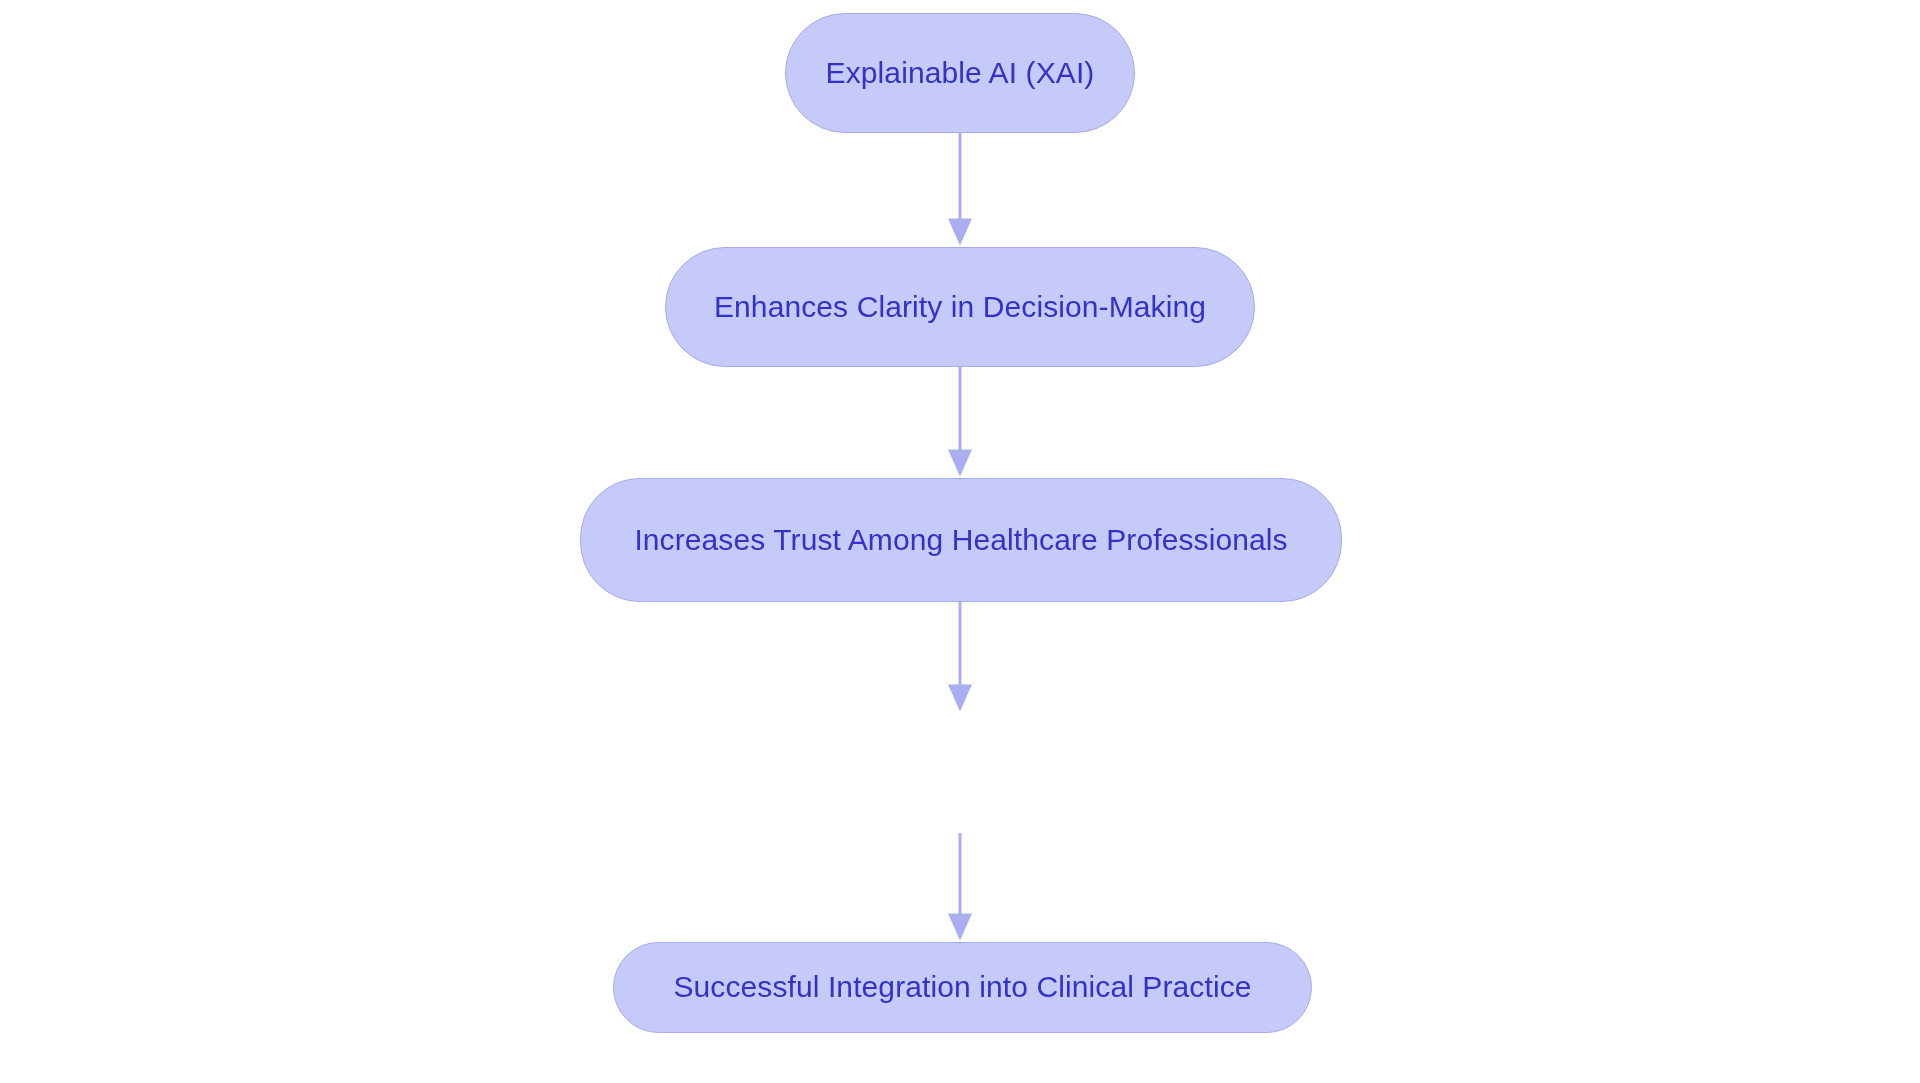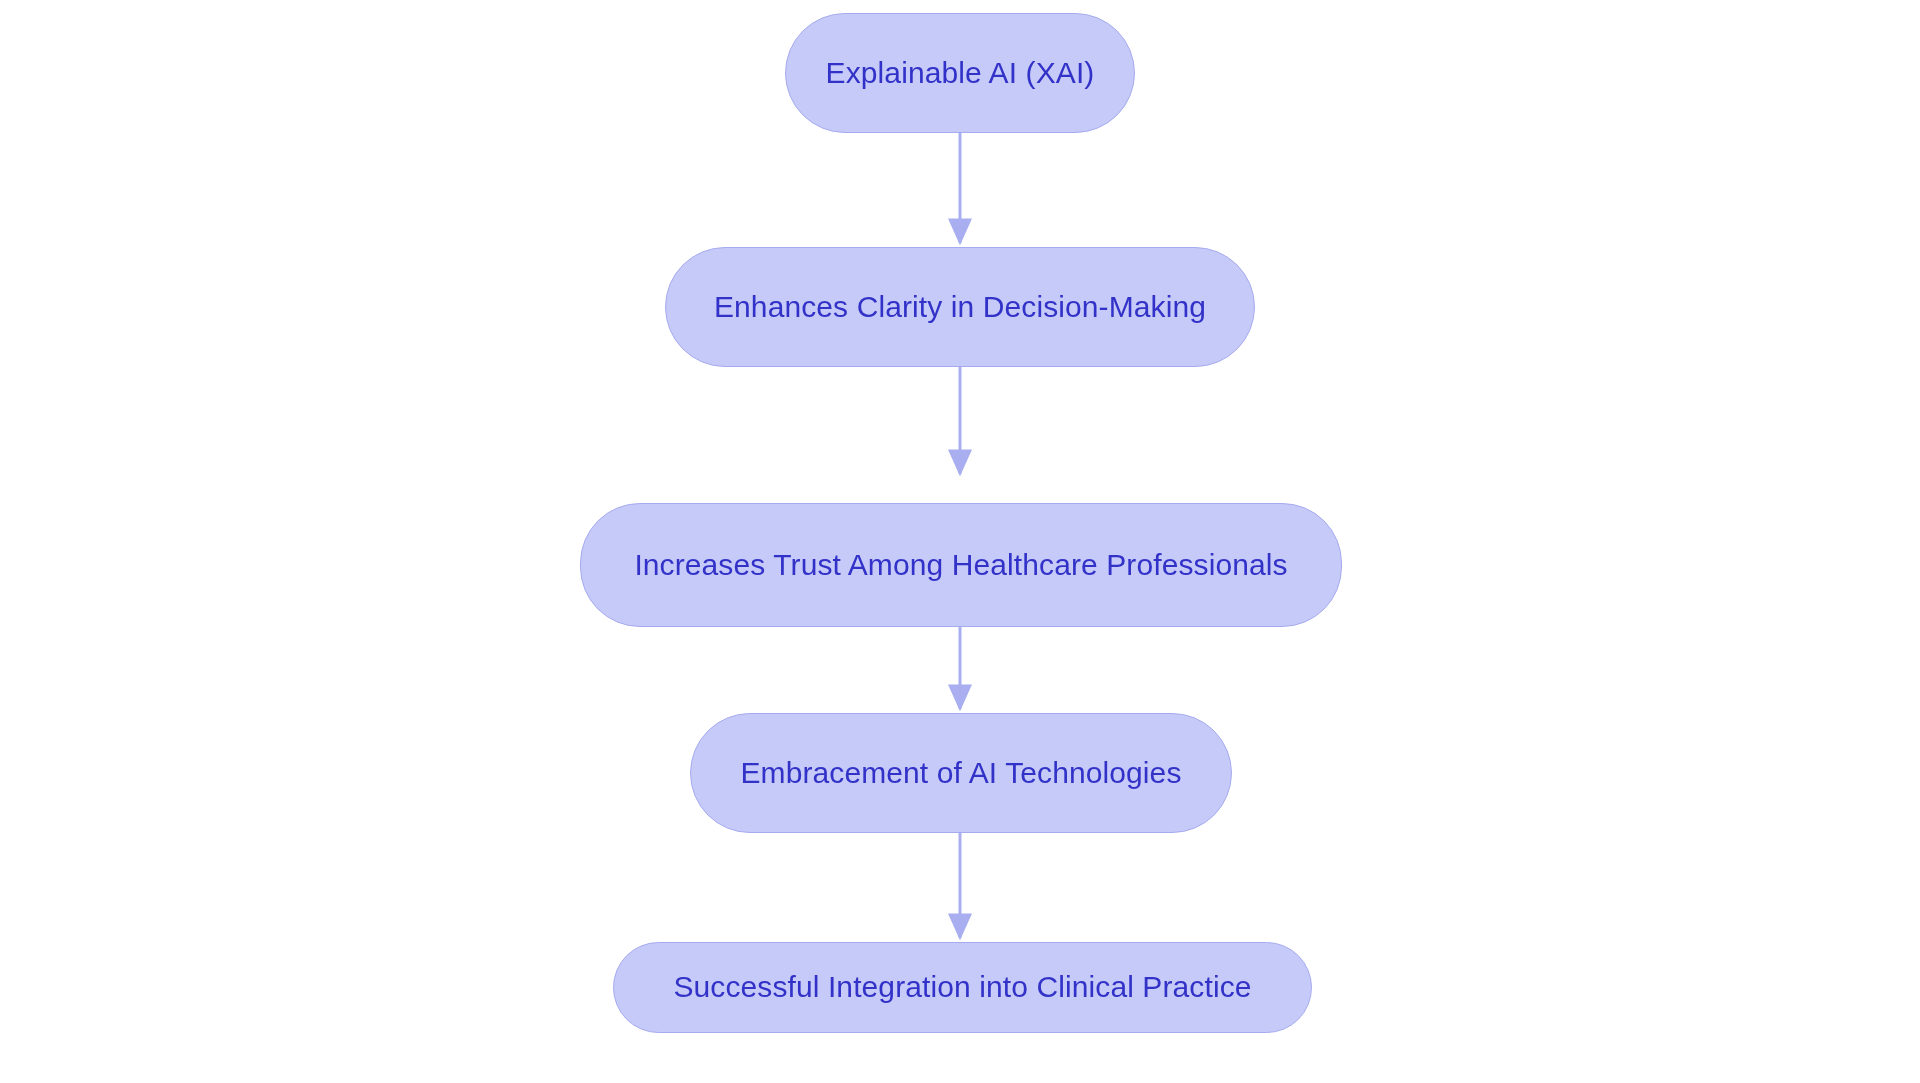--- a/index.html
+++ b/index.html
@@ -42,21 +42,21 @@
     font-size: 30px;
     font-weight: 400;
     letter-spacing: 0.1px;
     line-height: 1.15;
     white-space: nowrap;
     user-select: none;
   }
   
   #node-1 { left: 785px;  top: 13px;  width: 350px; height: 120px; }
   #node-2 { left: 665px;  top: 247px; width: 590px; height: 120px; }
-  #node-3 { left: 580px;  top: 478px; width: 762px; height: 124px; margin-top: 25px; }
+  #node-3 { left: 580px;  top: 478px; width: 762px; height: 124px; }
   #node-4 { left: 690px;  top: 713px; width: 542px; height: 120px; }
   #node-5 { left: 613px;  top: 942px; width: 699px; height: 91px; }
 </style>
 </head>
 <body>
 
 <div id="flowchart-canvas">
 
   <svg class="edge-layer" viewBox="0 0 1920 1083" width="1920" height="1083" xmlns="http://www.w3.org/2000/svg">
     <defs>
@@ -79,21 +79,18 @@
   </div>
 
   <div class="node" id="node-1">
     <span class="node-label">Explainable AI (XAI)</span>
   </div>
 
   <div class="node" id="node-3">
     <span class="node-label">Increases Trust Among Healthcare Professionals</span>
   </div>
 
-  <div class="node" id="node-4">
-    <span class="node-label">Embracement of AI Technologies</span>
-  </div>
 
   <div class="node" id="node-5">
     <span class="node-label">Successful Integration into Clinical Practice</span>
   </div>
 
 </div>
 
 </body></html>

